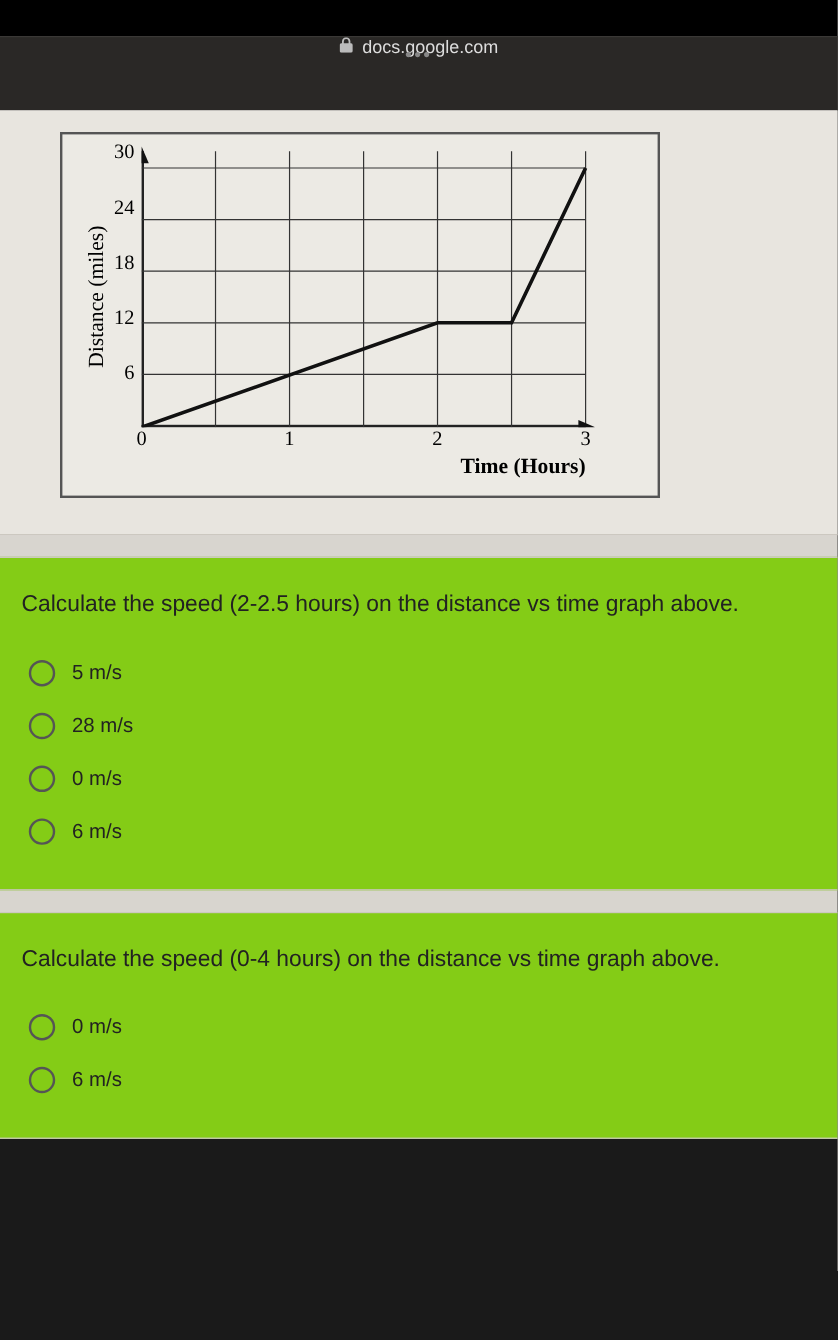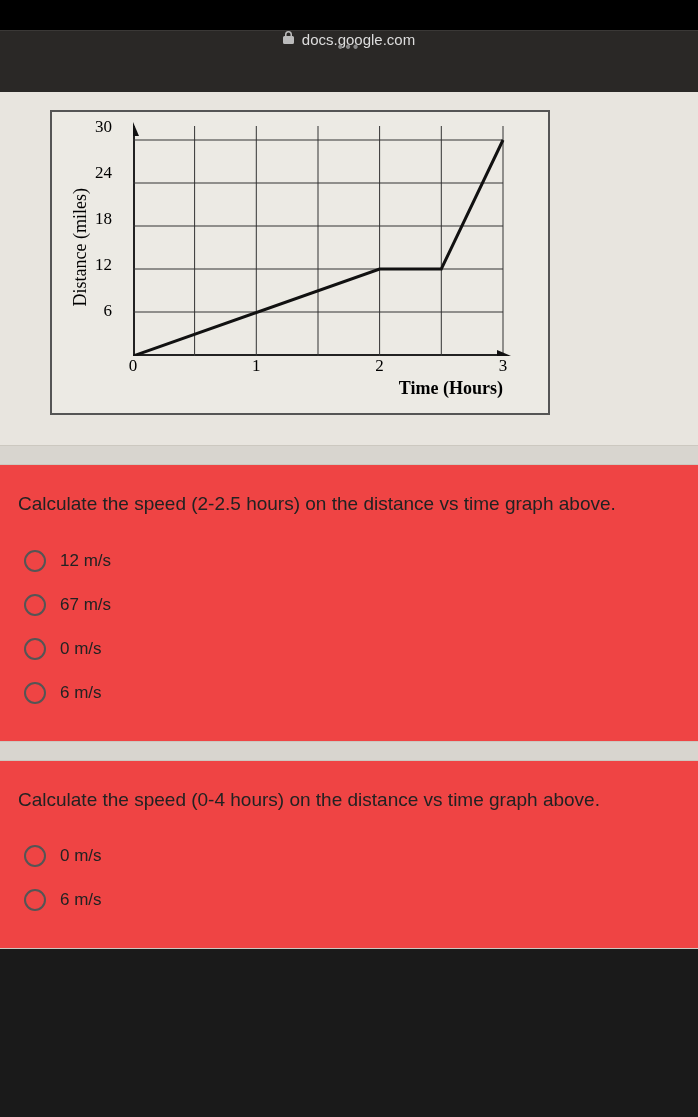--- a/index.html
+++ b/index.html
@@ -63,21 +63,21 @@
     padding: 0 4px;
     align-self: center;
     margin-bottom: 30px;
   }
   .yticks {
     display: flex;
     flex-direction: column;
     justify-content: space-between;
     font-family: "Times New Roman", serif;
     font-size: 17px;
-    padding-right: 21px;
+    padding-right: 6px;
     text-align: right;
     height: 230px;
   }
   .yticks div { line-height: 1; height: 0; position: relative; top: -8px;}
   .plot-wrap { flex: 1; }
   .plot {
     position: relative;
     height: 230px;
     width: 370px;
     border-left: 2.5px solid #222;
@@ -96,21 +96,21 @@
   }
   .xticks div { position: absolute; transform: translateX(-50%); }
   .xlabel {
     font-family: "Times New Roman", serif;
     font-size: 18px;
     text-align: right;
     width: 370px;
     font-weight: bold;
   }
   .question-card {
-    background: #ef4444;
+    background: #84cc16;
     padding: 26px 18px 26px 18px;
     margin-top: 18px;
     border-top: 1px solid #ccc8c0;
     border-bottom: 1px solid #ccc8c0;
   }
   .qtext {
     font-size: 19px;
     color: #222;
     margin-bottom: 22px;
     line-height: 1.35;
@@ -190,25 +190,25 @@
           <div class="xlabel">Time (Hours)</div>
         </div>
       </div>
     </div>
   </div>
 
   <div class="question-card">
     <div class="qtext">Calculate the speed (2-2.5 hours) on the distance vs time graph above.</div>
     <div class="option">
       <div class="radio"></div>
-      <span class="opt-label">12 m/s</span>
-    </div>
-    <div class="option">
-      <div class="radio"></div>
-      <span class="opt-label">67 m/s</span>
+      <span class="opt-label">5 m/s</span>
+    </div>
+    <div class="option">
+      <div class="radio"></div>
+      <span class="opt-label">28 m/s</span>
     </div>
     <div class="option">
       <div class="radio"></div>
       <span class="opt-label">0 m/s</span>
     </div>
     <div class="option">
       <div class="radio"></div>
       <span class="opt-label">6 m/s</span>
     </div>
   </div>

